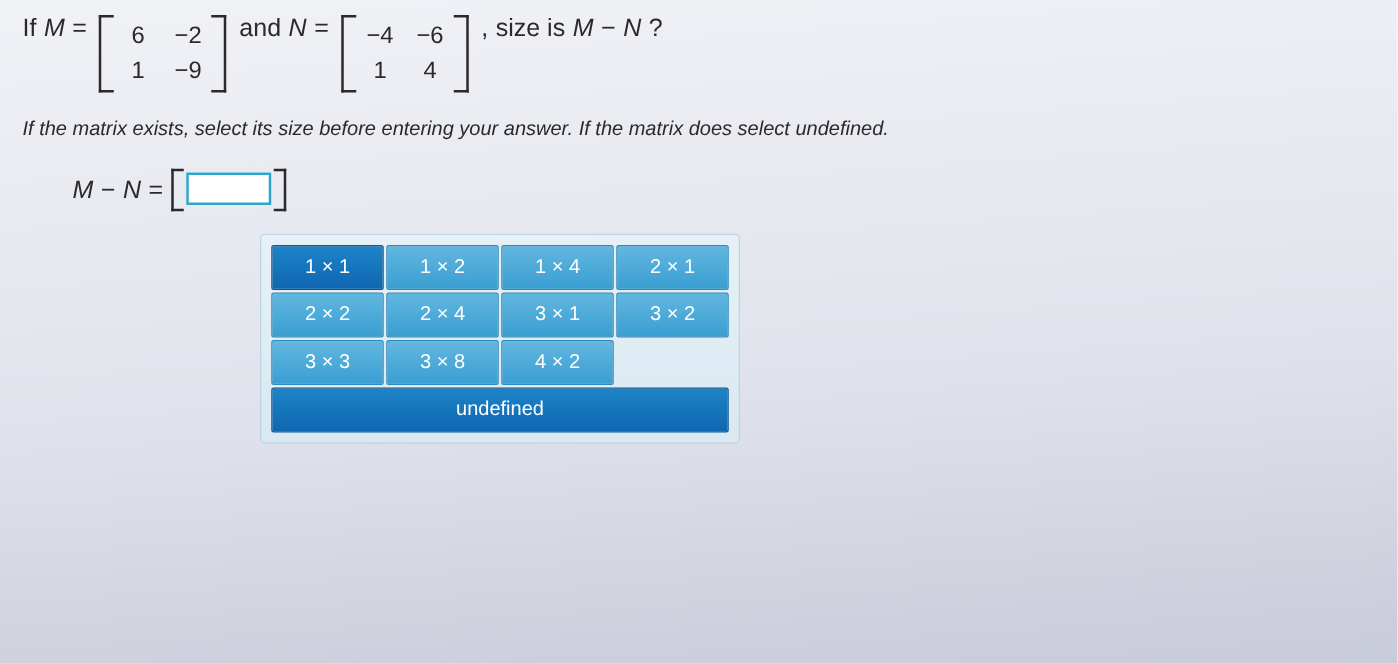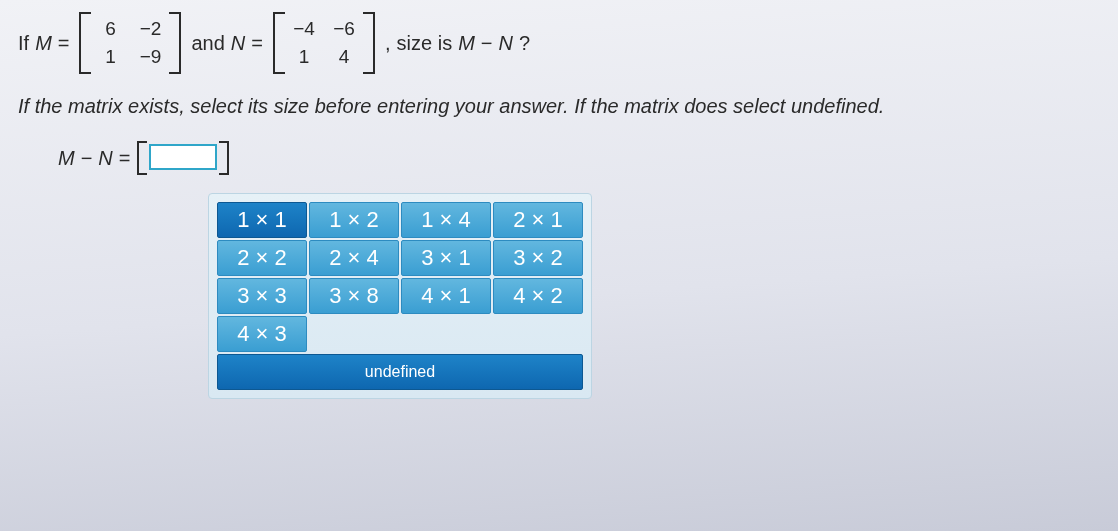--- a/index.html
+++ b/index.html
@@ -9,21 +9,21 @@
     height: 531px;
     box-sizing: border-box;
     font-family: Verdana, Arial, sans-serif;
     font-size: 20px;
     color: #2a2a2a;
     background: linear-gradient(176deg, #f1f2f6 0%, #e1e3ec 55%, #c8cbd8 100%);
     overflow: hidden;
   }
   .line1 {
     display: flex;
-    align-items: center;
+    align-items: flex-start;
     flex-wrap: nowrap;
     gap: 6px;
     margin-bottom: 18px;
   }
   .italic { font-style: italic; }
   .matrix {
     display: inline-flex;
     align-items: stretch;
     margin: 0 4px;
   }
@@ -40,21 +40,21 @@
     column-gap: 18px;
     row-gap: 6px;
     padding: 6px 8px;
     font-size: 19px;
     text-align: center;
     align-items: center;
   }
   .mbody span { min-width: 22px; }
   .instruct {
     font-style: italic;
-    font-size: 20px;
+    font-size: 16px;
     line-height: 1.45;
     margin: 4px 0 20px 0;
     max-width: 1080px;
   }
   .resultline {
     display: flex;
     align-items: center;
     gap: 6px;
     margin-left: 40px;
     margin-bottom: 18px;
@@ -86,21 +86,21 @@
   .size-grid {
     display: grid;
     grid-template-columns: repeat(4, 90px);
     grid-auto-rows: 36px;
     gap: 2px;
   }
   .cell {
     display: flex;
     align-items: center;
     justify-content: center;
-    font-size: 22px;
+    font-size: 16px;
     color: #fff;
     cursor: pointer;
     border-radius: 2px;
   }
   .cell.dark {
     background: linear-gradient(180deg, #1e83c8 0%, #0e67b0 100%);
     border: 1px solid #0d5892;
   }
   .cell.light {
     background: linear-gradient(180deg, #62b7df 0%, #3a9ed2 100%);
@@ -188,21 +188,19 @@
       <div class="cell dark">1 × 1</div>
       <div class="cell light">1 × 2</div>
       <div class="cell light">1 × 4</div>
       <div class="cell light">2 × 1</div>
       <div class="cell light">2 × 2</div>
       <div class="cell light">2 × 4</div>
       <div class="cell light">3 × 1</div>
       <div class="cell light">3 × 2</div>
       <div class="cell light">3 × 3</div>
       <div class="cell light">3 × 8</div>
-      <div class="cell light">4 × 1</div>
       <div class="cell light">4 × 2</div>
-      <div class="cell light">4 × 3</div>
     </div>
   <div class="undef">undefined</div>
 </div>
 
 
 
 
 </body></html>

